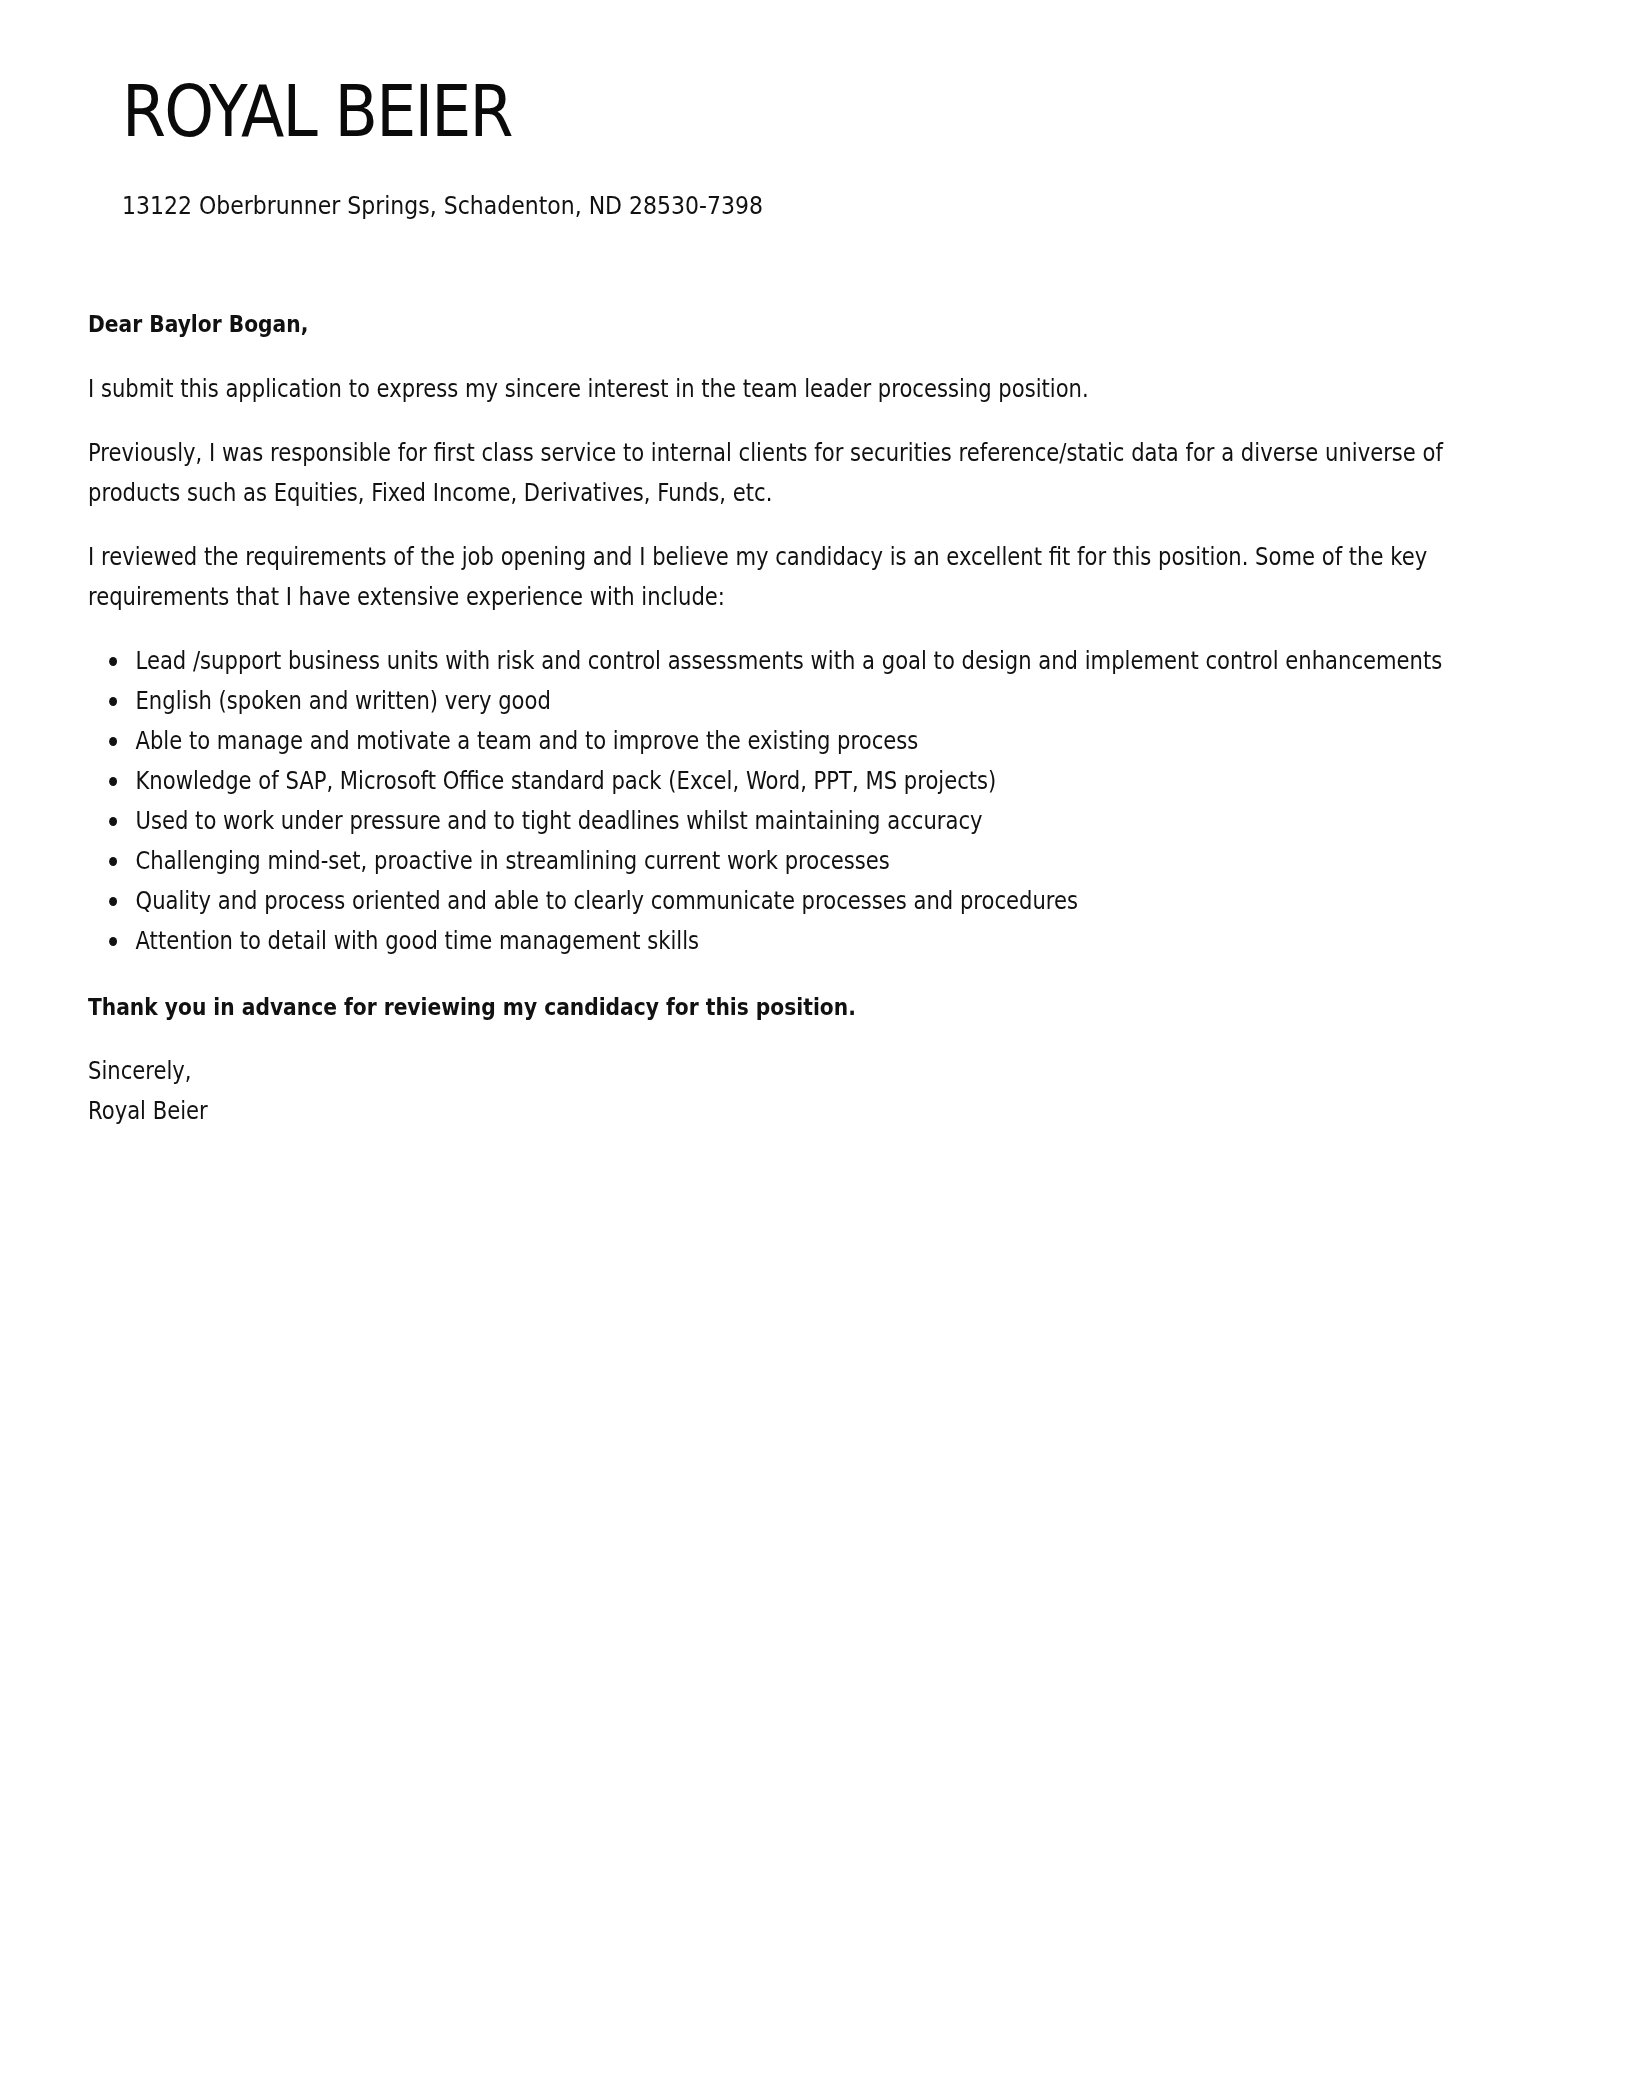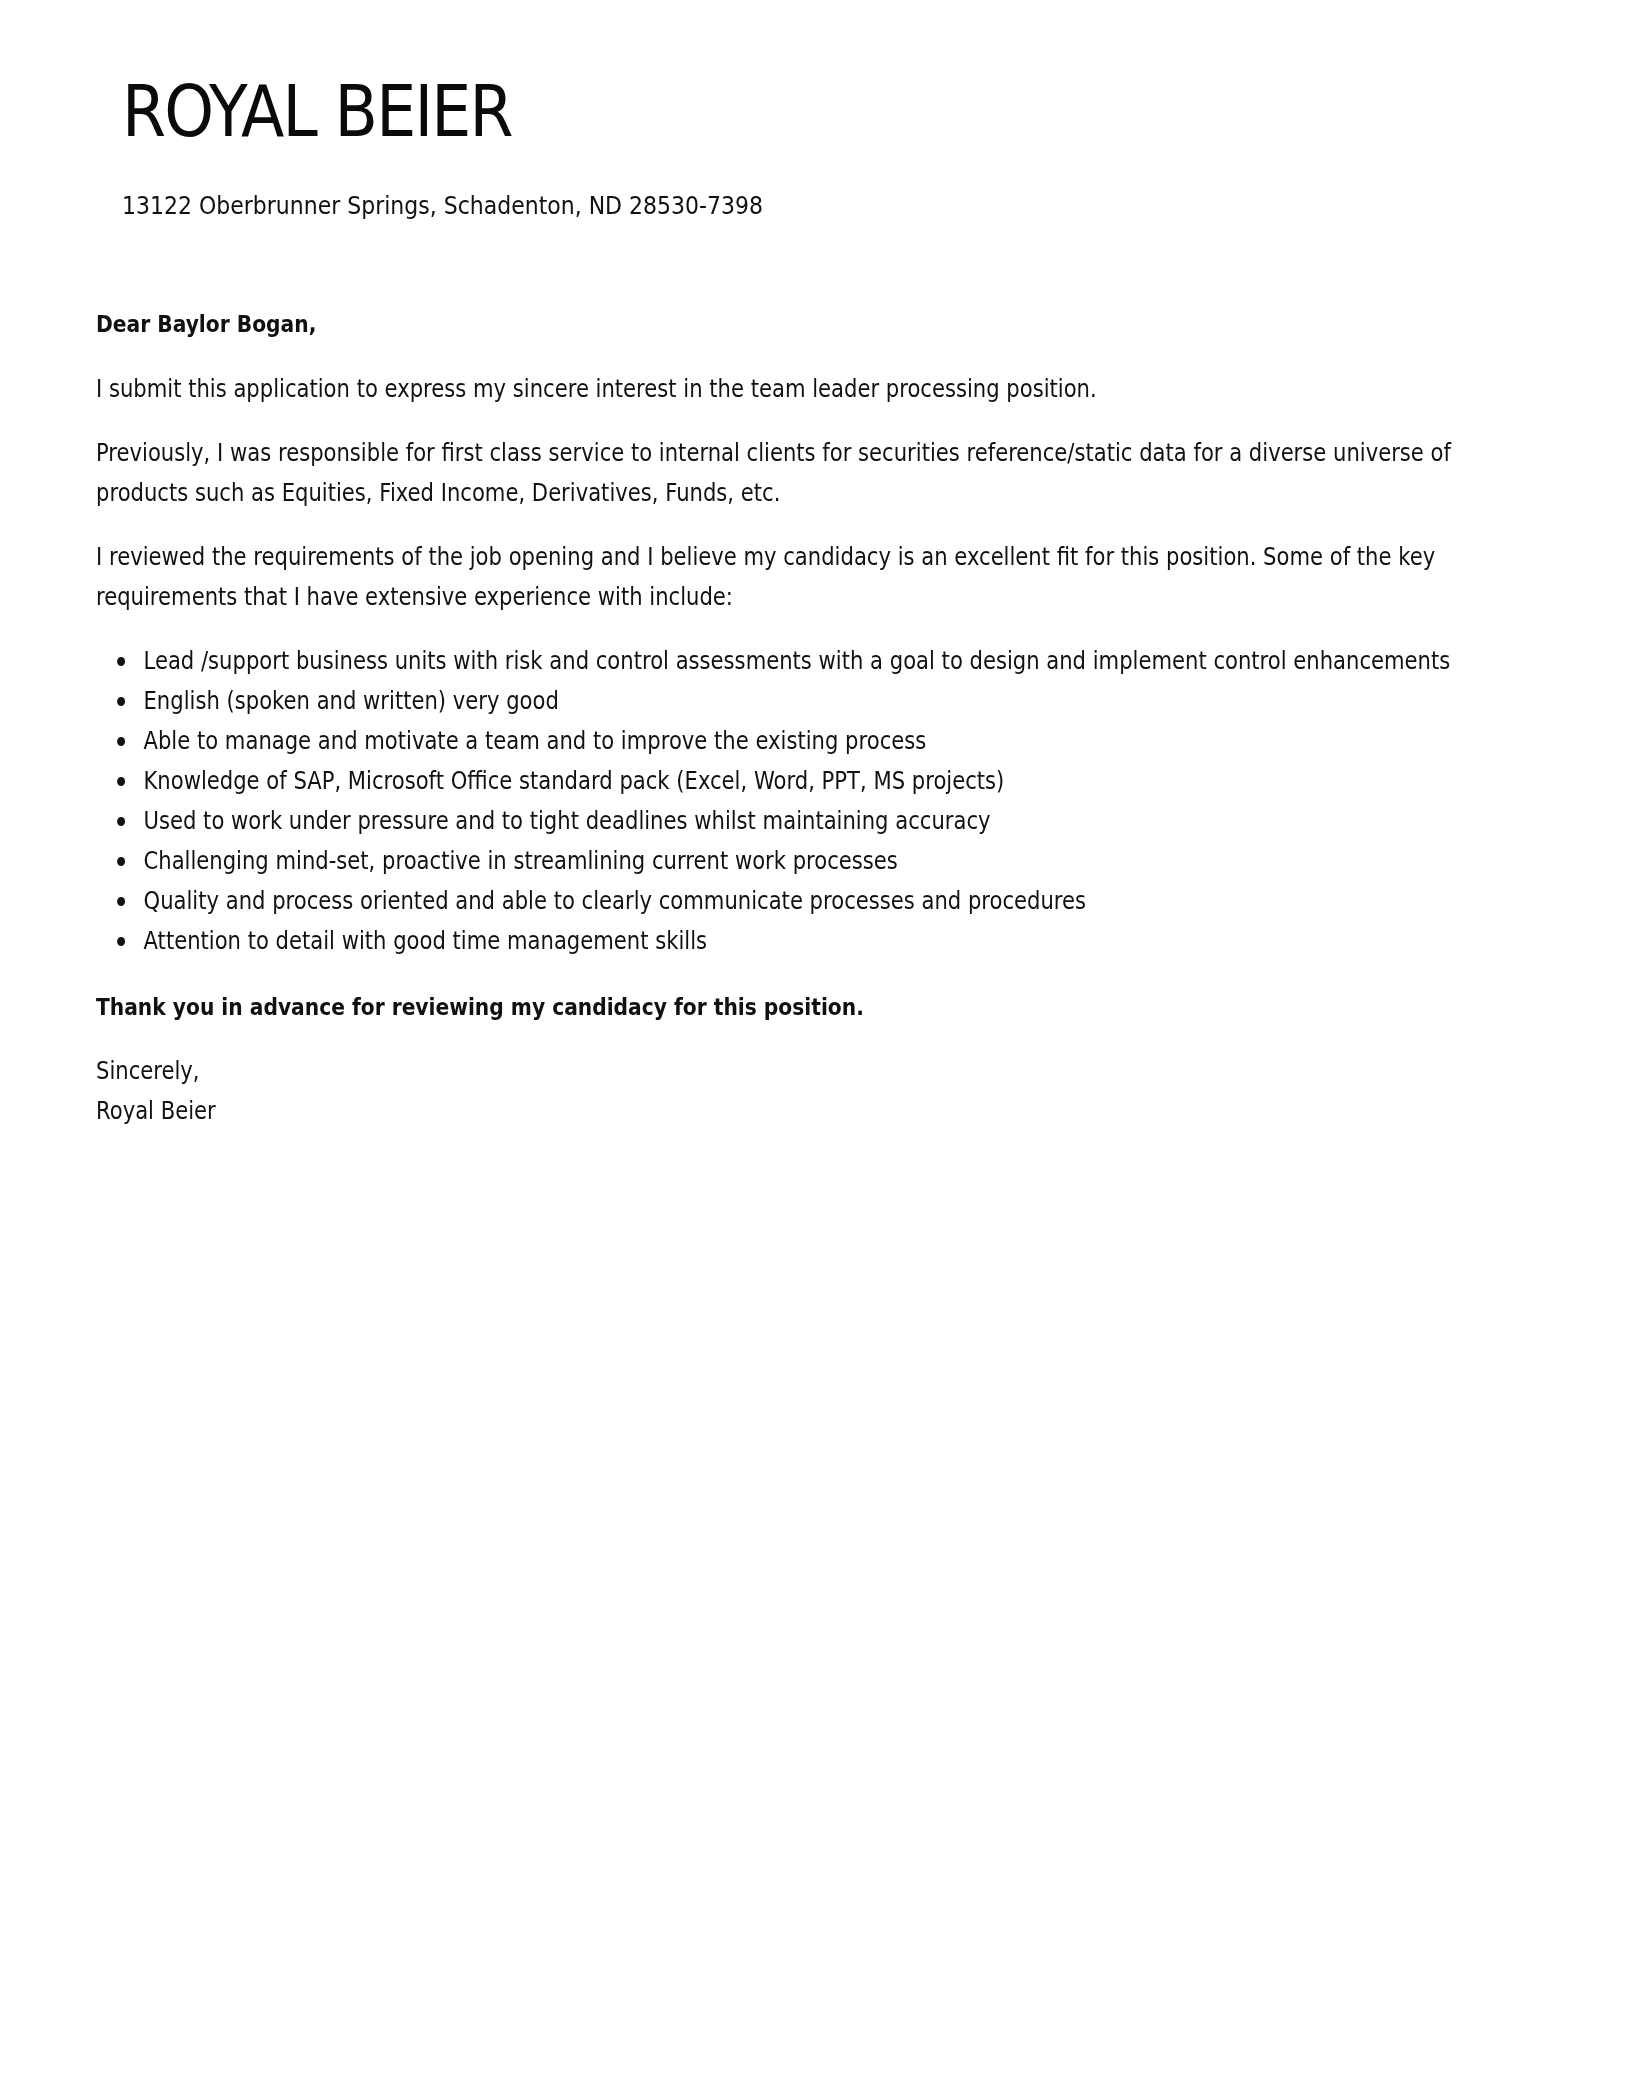--- a/index.html
+++ b/index.html
@@ -35,21 +35,21 @@
     .address {
       font-size: 25px;
       line-height: 32px;
       margin-top: 34px;
       transform: scaleX(0.88);
       transform-origin: left top;
       white-space: nowrap;
     }
     .letter {
       position: absolute;
-      left: 96px;
+      left: 88px;
       top: 304px;
       width: 1440px;
       font-size: 24px;
       line-height: 40px;
     }
     .letter .inner {
       transform: scaleX(0.88);
       transform-origin: left top;
       width: 1636px;
     }

